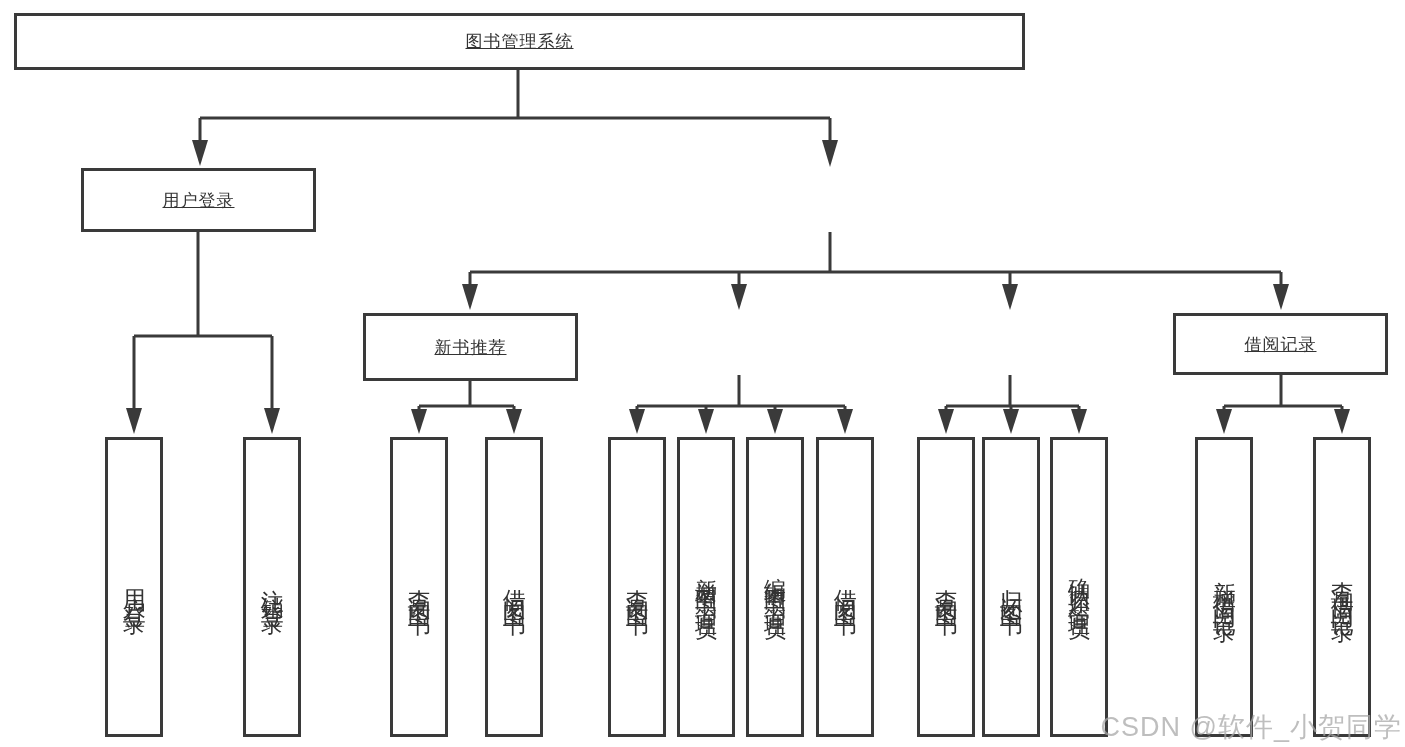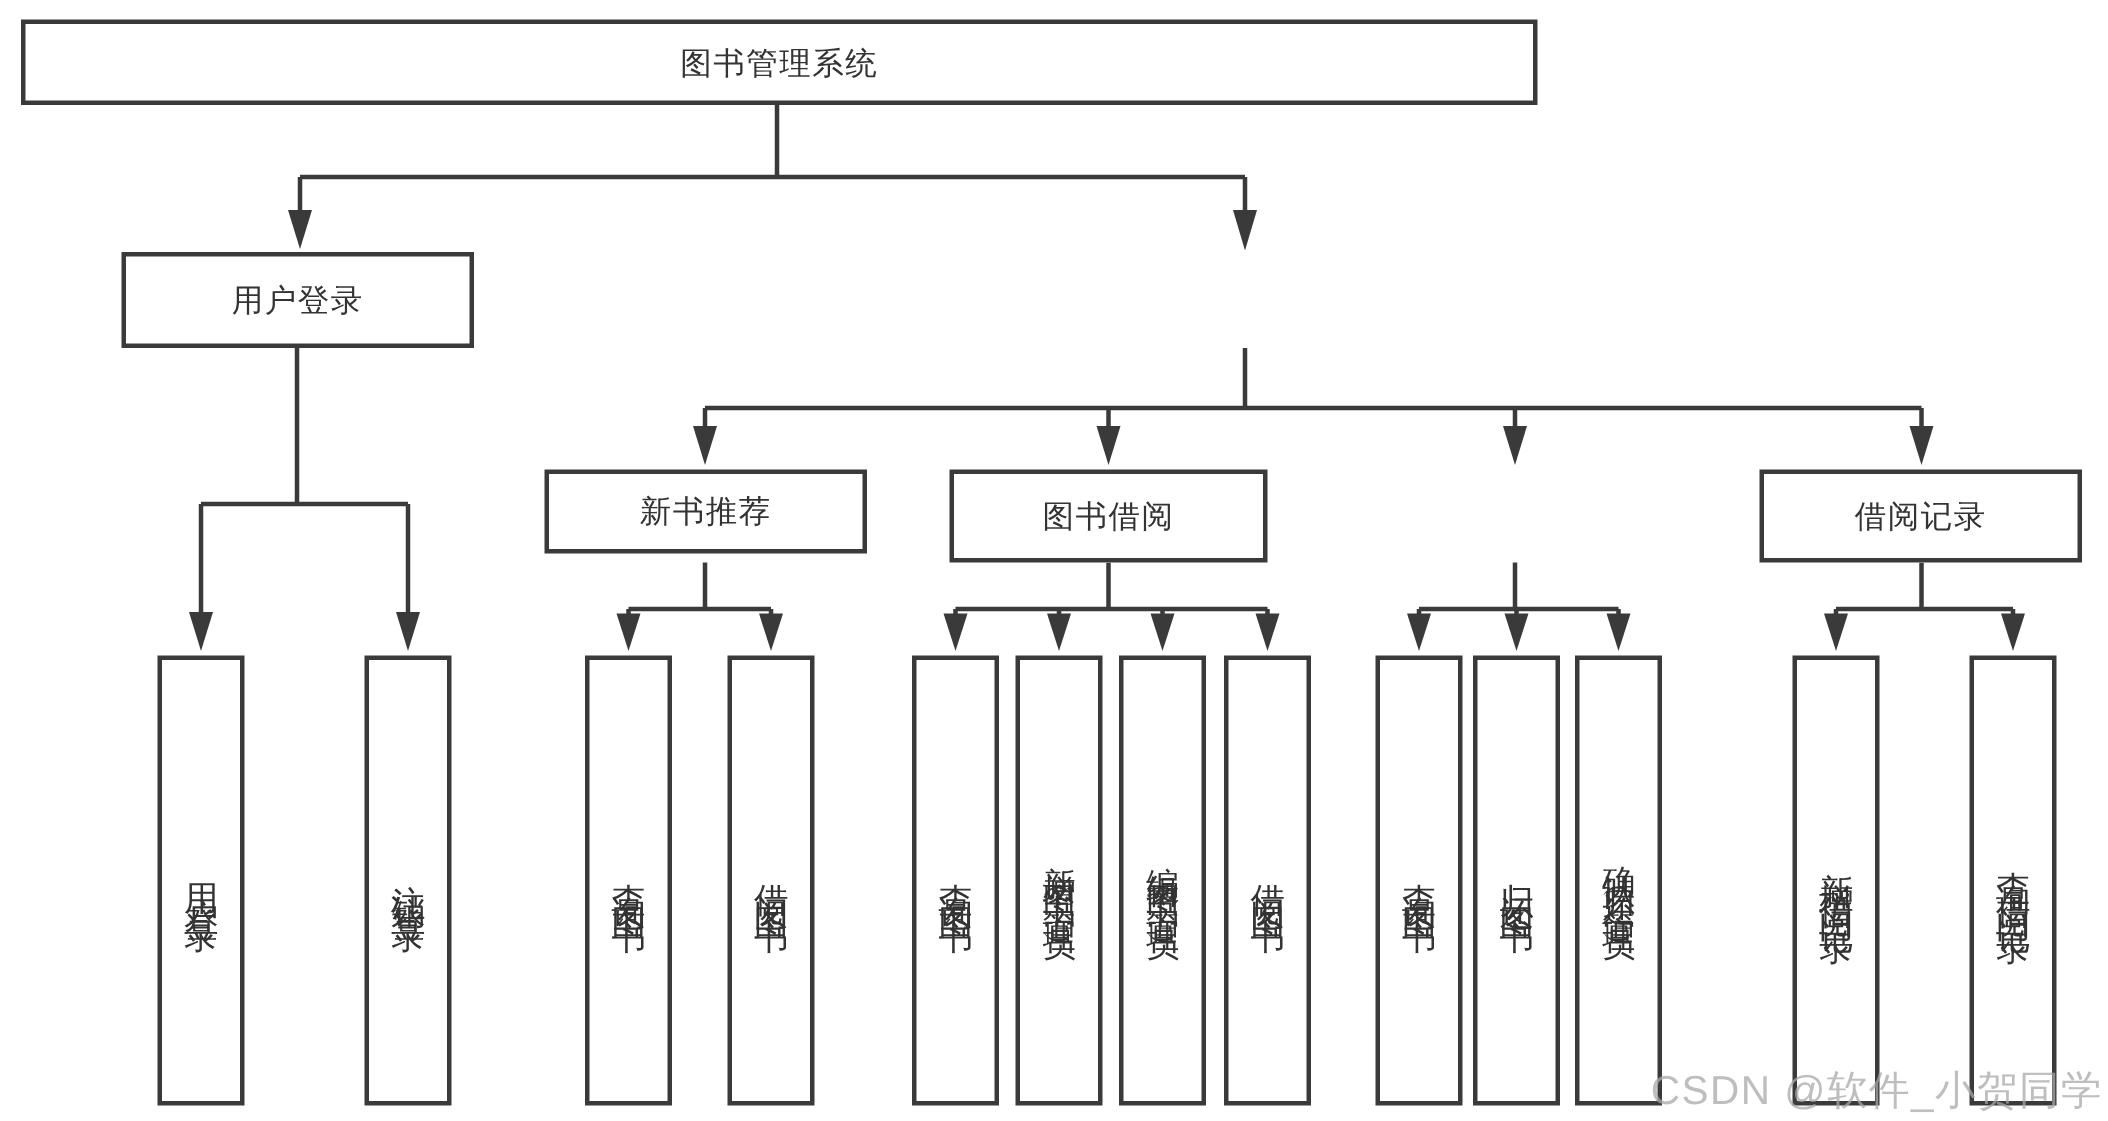--- a/index.html
+++ b/index.html
@@ -21,21 +21,21 @@
     position: absolute;
     box-sizing: border-box;
     border: 3px solid #3a3a3a;
     background: #ffffff;
     display: flex;
     align-items: center;
     justify-content: center;
     color: #333333;
     z-index: 2;
   }
-  .hbox { font-size: 21px; letter-spacing: 1px; }
+  .hbox { font-size: 17px; letter-spacing: 1px; text-decoration: underline; }
   .vbox { width: 58px; top: 437px; height: 300px; }
   .vbox .vtext {
     writing-mode: vertical-rl;
     text-orientation: mixed;
     font-size: 23px;
     letter-spacing: 8px;
     line-height: 1.1;
     white-space: nowrap;
   }
   .vbox .vtext.long { letter-spacing: 6px; font-size: 22px; }
@@ -113,25 +113,22 @@
   </svg>
 
   <div class="node hbox" style="left:14px; top:13px; width:1011px; height:57px;">
     <span>图书管理系统</span>
   </div>
 
   <div class="node hbox" style="left:81px; top:168px; width:235px; height:64px;">
     <span>用户登录</span>
   </div>
 
-  <div class="node hbox" style="left:363px; top:313px; width:215px; height:56px;">
+  <div class="node hbox" style="left:363px; top:313px; width:215px; height:68px;">
     <span>新书推荐</span>
-  </div>
-  <div class="node hbox" style="left:633px; top:313px; width:212px; height:62px;">
-    <span>图书借阅</span>
   </div>
   <div class="node hbox" style="left:1173px; top:313px; width:215px; height:62px;">
     <span>借阅记录</span>
   </div>
 
   <div class="node vbox" style="left:105px;">
     <span class="vtext">用户登录</span>
   </div>
   <div class="node vbox" style="left:243px;">
     <span class="vtext">注销登录</span>

